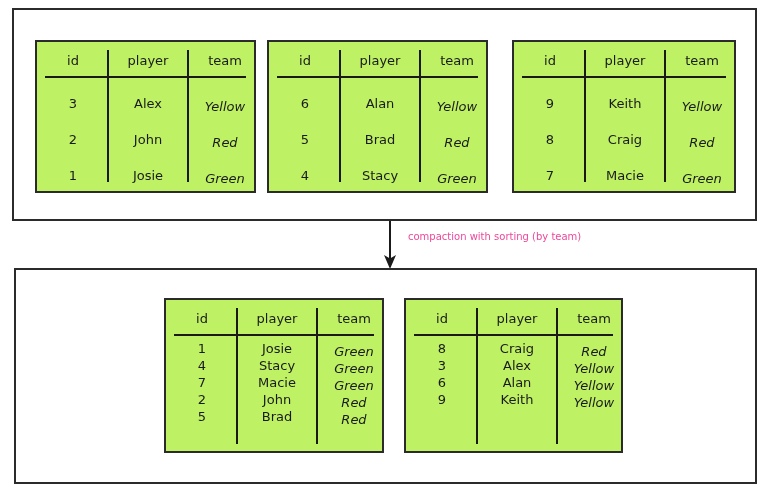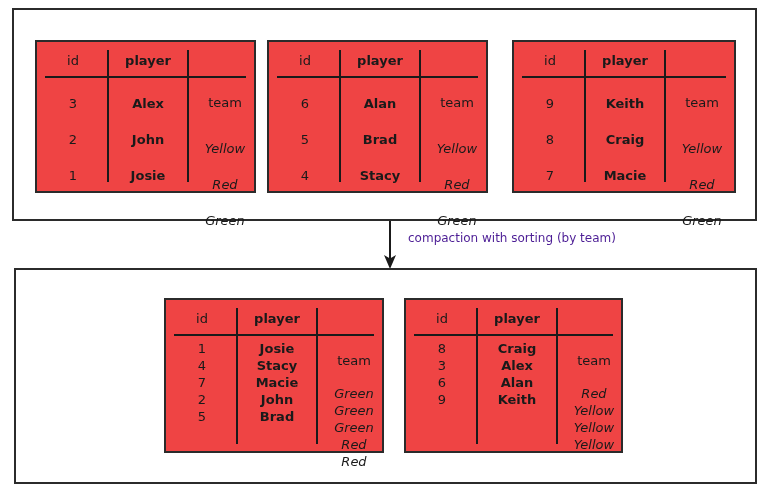--- a/index.html
+++ b/index.html
@@ -23,21 +23,21 @@
     background: #ffffff;
     box-sizing: border-box;
   }
   #stage-before { left: 12px;  top: 8px;   width: 745px; height: 213px; }
   #stage-after  { left: 14px;  top: 268px; width: 743px; height: 216px; }
 
   
   .table-card {
     position: absolute;
     border: 2px solid #2b2b2b;
-    background: #ef4444;
+    background: #bef264;
     box-sizing: border-box;
   }
   
   #card-seg-1 { left: 21px;  top: 30px; width: 221px; height: 153px; }
   #card-seg-2 { left: 253px; top: 30px; width: 221px; height: 153px; }
   #card-seg-3 { left: 498px; top: 30px; width: 224px; height: 153px; }
   
   #card-out-1 { left: 148px; top: 28px; width: 220px; height: 155px; }
   #card-out-2 { left: 388px; top: 28px; width: 219px; height: 155px; }
 
@@ -83,41 +83,41 @@
 
   
   .loose .sk-body { top: 44px; }
   .loose .sk-row { height: 36px; line-height: 36px; }
   
   .tight .sk-body { top: 40px; }
   .tight .sk-row { height: 17px; line-height: 17px; }
 
   
   .col-id     { left: 2px;   width: 68px; }
-  .col-player { left: 72px;  width: 78px; font-weight: bold; }
-  .col-team   { left: 152px; width: 72px; margin-top: 42px; }
+  .col-player { left: 72px;  width: 78px; }
+  .col-team   { left: 152px; width: 72px; }
   .vline-1 { left: 70px; }
   .vline-2 { left: 150px; }
   .rule-main { left: 8px; right: 8px; }
 
   
   #flow-arrow {
     position: absolute;
     left: 381px;
     top: 221px;
     width: 18px;
     height: 48px;
   }
   #flow-label {
     position: absolute;
     left: 408px;
     top: 231px;
-    font-size: 12px;
+    font-size: 10px;
     white-space: nowrap;
-    color: #4c1d95;
+    color: #ec4899;
   }
 </style>
 </head>
 <body>
 
 <div class="stage" id="stage-before">
 
   <div class="table-card loose" id="card-seg-1">
     <div class="sk-table">
       <div class="sk-head">

